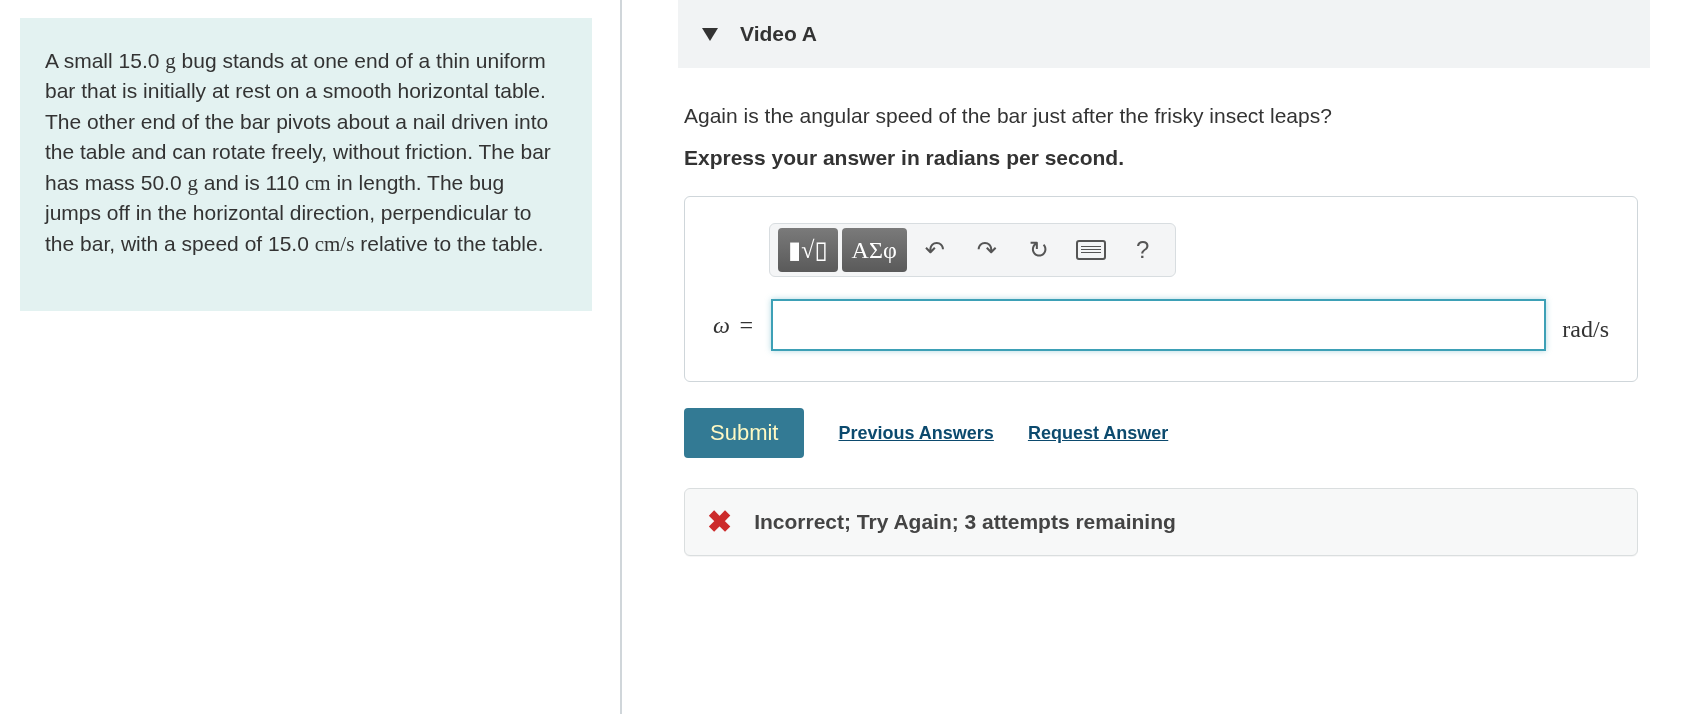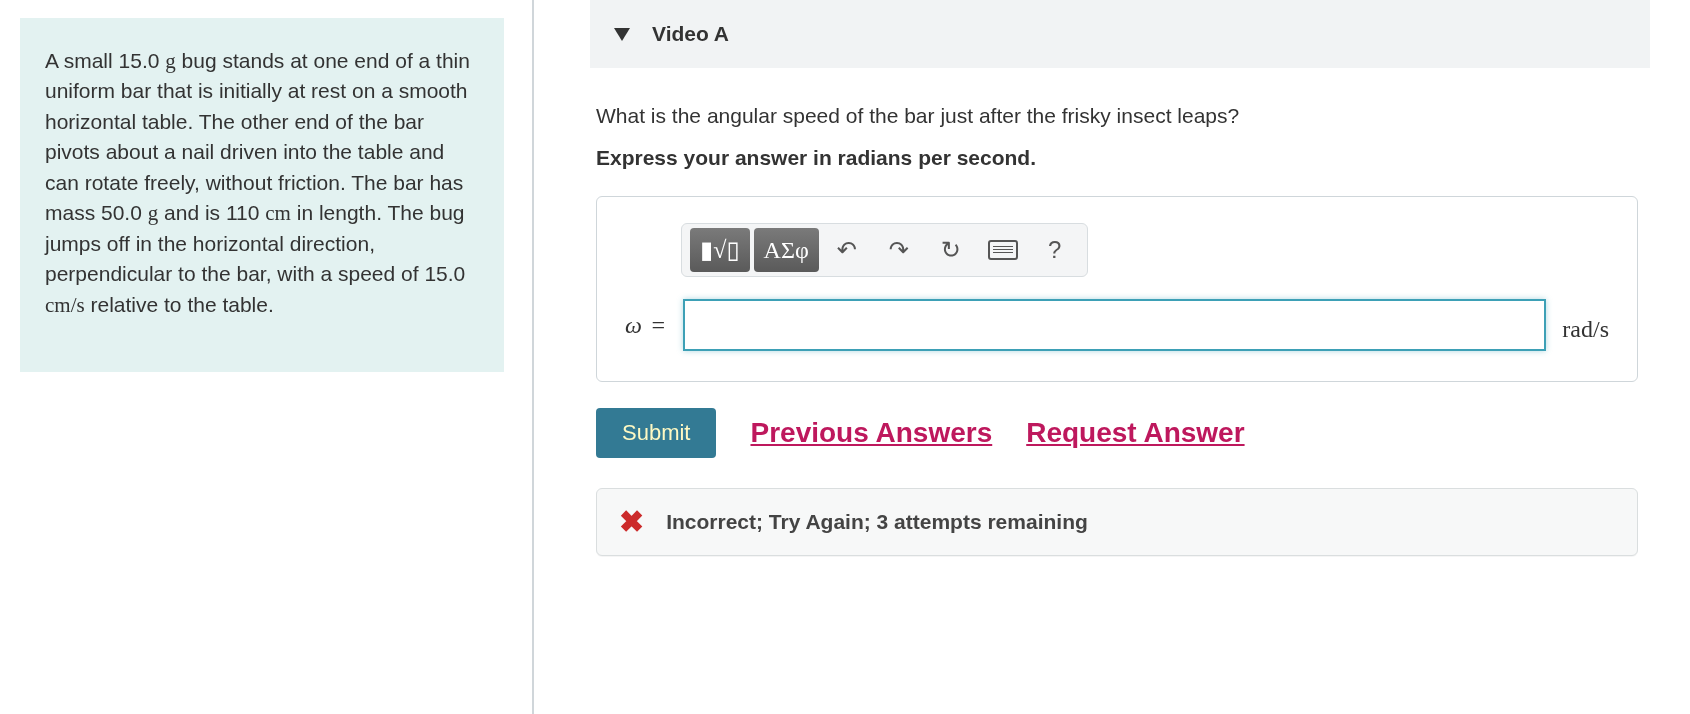--- a/index.html
+++ b/index.html
@@ -9,21 +9,21 @@
     color: #333;
     background: #fff;
     font-size: 21px;
   }
   .wrap {
     display: flex;
     width: 1690px;
     height: 714px;
   }
   .left {
-    width: 532px;
+    width: 620px;
     padding: 18px 28px 40px 20px;
   }
   .problem-box {
     background: #e3f2f1;
     padding: 28px 30px 30px 25px;
     line-height: 1.45;
     color: #333;
   }
   .problem-box p { margin: 0 0 22px 0; }
   .problem-box .units { font-family: Georgia, 'Times New Roman', serif; }
@@ -129,25 +129,25 @@
   .submit-btn {
     background: #337a94;
     color: #fef9c3;
     border: none;
     padding: 12px 26px;
     font-size: 22px;
     border-radius: 4px;
     cursor: pointer;
   }
   .alink {
-    color: #be185d;
+    color: #0c4a6e;
     font-weight: bold;
     text-decoration: underline;
     cursor: pointer;
-    font-size: 28px;
+    font-size: 18px;
   }
   .feedback {
     border: 1px solid #dadedf;
     background: #f7f8f8;
     border-radius: 6px;
     padding: 18px 22px;
     display: flex;
     align-items: center;
     gap: 22px;
     font-weight: bold;
@@ -182,21 +182,21 @@
   <div class="divider"></div>
 
   <div class="right">
 
     <div class="part-header">
       <span class="tri"></span>
       <span>Video A</span>
     </div>
 
     <div class="question-area">
-      <p class="qtext">What is the angular speed of the bar just after the frisky insect leaps?</p>
+      <p class="qtext">Again is the angular speed of the bar just after the frisky insect leaps?</p>
       <p class="instr">Express your answer in radians per second.</p>
 
       <div class="answer-shell">
 
         <div class="toolbar">
           <div class="tb-btn tb-dark">
             <span>▮√▯</span>
           </div>
           <div class="tb-btn tb-dark">
             <span>ΑΣφ</span>

